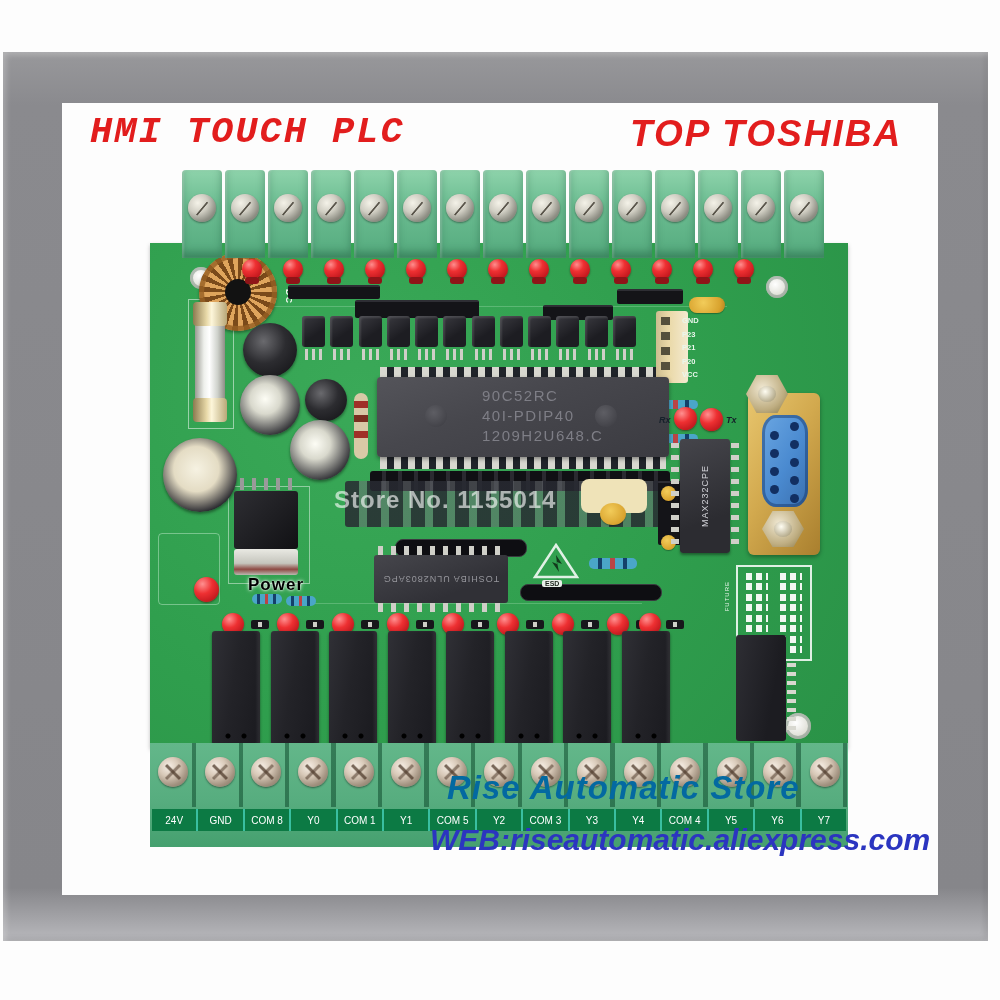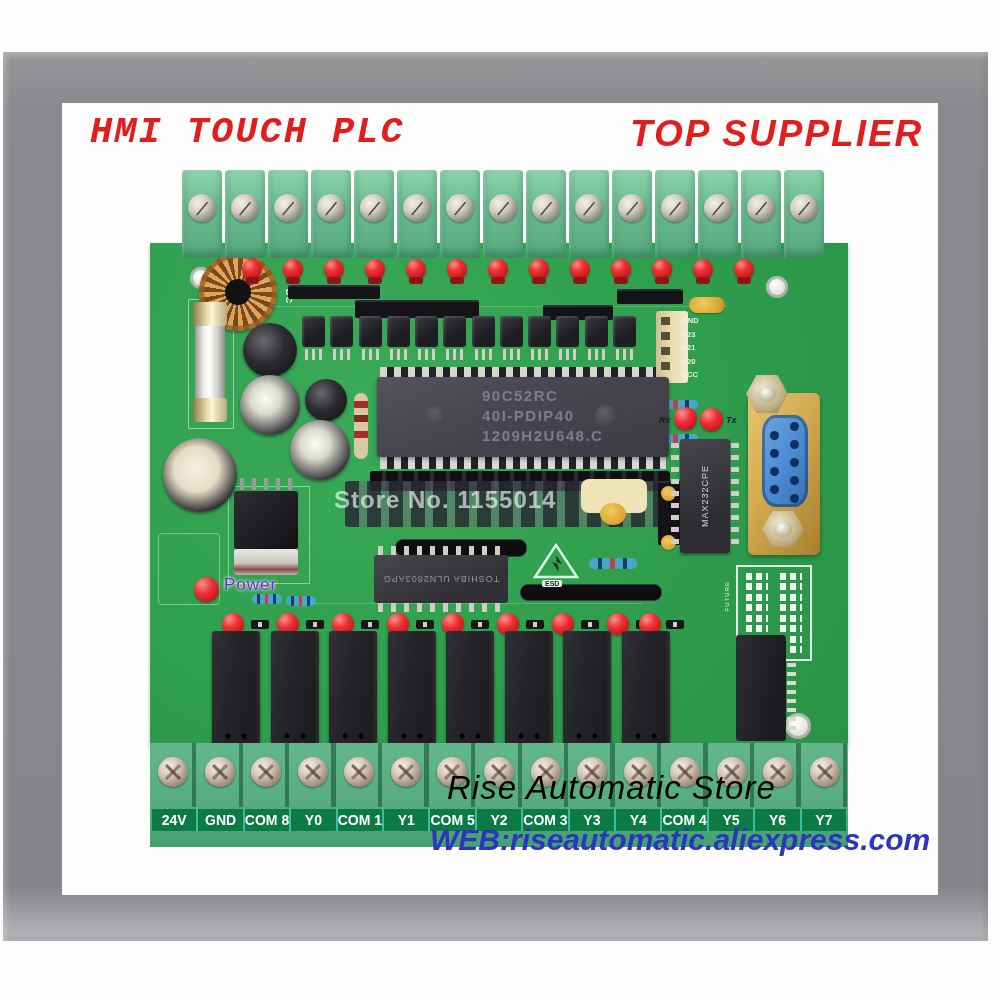--- a/index.html
+++ b/index.html
@@ -9,22 +9,22 @@
          background:linear-gradient(180deg,#98989b 0%,#8a8a8e 6%,#86868a 94%,#b9b9bd 100%);
          box-shadow:inset 2px 2px 6px rgba(255,255,255,.35), inset -2px -2px 6px rgba(0,0,0,.15);}
   .photo{position:absolute;left:59px;top:51px;width:876px;height:792px;background:#fdfdfd;overflow:hidden;}
 
   
   .title{position:absolute;font-weight:bold;font-style:italic;color:#e21d1d;font-size:37px;letter-spacing:2px;white-space:nowrap;}
   .title.left{left:28px;top:8px;font-family:Liberation Mono, monospace;}
   .title.right{left:568px;top:10px;}
   .watermark{position:absolute;left:272px;top:383px;width:390px;font-size:24px;font-weight:bold;
              color:rgba(255,255,255,.62);letter-spacing:1px;white-space:nowrap;z-index:9;}
-  .script-red{position:absolute;left:385px;top:666px;font-size:33px;font-weight:normal;font-style:italic;
-              color:#000000;white-space:nowrap;z-index:10;letter-spacing:1px;}
+  .script-red{position:absolute;left:385px;top:666px;font-size:33px;font-weight:bold;font-style:italic;
+              color:#0369a1;white-space:nowrap;z-index:10;letter-spacing:1px;}
   .web{position:absolute;left:368px;top:720px;font-size:30px;font-style:italic;font-weight:bold;
        color:#2b35c0;white-space:nowrap;z-index:10;}
 
   
   .pcb{position:absolute;left:88px;top:140px;width:698px;height:505px;z-index:1;
        background:radial-gradient(circle at 30% 30%, #3aa958 0%, #2f9e4d 55%, #2a9247 100%);
        box-shadow:0 2px 4px rgba(0,0,0,.25);}
   .trace{position:absolute;border-top:1px solid rgba(230,255,238,.22);z-index:2;}
   .obox{position:absolute;border:1px solid rgba(235,255,240,.38);border-radius:4px;z-index:2;}
 
@@ -47,21 +47,21 @@
   .bslots{position:absolute;left:0;top:0;width:100%;height:64px;
           background:repeating-linear-gradient(90deg,transparent 0 42px,rgba(15,75,45,.55) 42px 46.5px);}
   .bscrews{position:absolute;left:8px;top:14px;width:682px;height:34px;display:flex;justify-content:space-between;}
   .bscrew{width:30px;height:30px;border-radius:50%;
           background:radial-gradient(circle at 36% 32%, #f7efe6 0%, #d8c9b8 35%, #a1917f 68%, #7a6d5d 100%);
           box-shadow:0 1px 2px rgba(0,0,0,.45);position:relative;}
   .bscrew::after{content:"";position:absolute;inset:5px;border-radius:50%;
           background:linear-gradient(45deg,transparent 42%,rgba(80,60,45,.75) 47%,rgba(80,60,45,.75) 53%,transparent 58%),
                      linear-gradient(-45deg,transparent 42%,rgba(80,60,45,.55) 47%,rgba(80,60,45,.55) 53%,transparent 58%);}
   .blabels{position:absolute;left:2px;top:66px;width:694px;height:22px;display:flex;gap:2px;background:#39bfa0;}
-  .bcell{flex:1;background:#0c7a44;color:#fff;font-size:14px;font-weight:bold;display:flex;
+  .bcell{flex:1;background:#0c7a44;color:#fff;font-size:10px;font-weight:normal;display:flex;
          align-items:center;justify-content:center;white-space:nowrap;}
 
   
   .ledrow{position:absolute;left:180px;top:156px;width:512px;height:30px;display:flex;justify-content:space-between;z-index:4;}
   .led{width:20px;height:26px;position:relative;}
   .led::before{content:"";position:absolute;left:0;top:0;width:20px;height:20px;border-radius:50% 50% 46% 46%;
         background:radial-gradient(circle at 34% 28%, #ff8d8d 0%, #ee3032 35%, #c0161c 80%);
         box-shadow:0 1px 2px rgba(60,0,0,.5);}
   .led::after{content:"";position:absolute;left:3px;top:18px;width:14px;height:7px;border-radius:3px;background:#8f1418;}
   .sled{position:absolute;width:22px;height:22px;border-radius:50%;z-index:4;
@@ -111,21 +111,21 @@
   .opto::after{content:"";position:absolute;left:3px;top:33px;width:17px;height:11px;
         background:repeating-linear-gradient(90deg,#cfcfc8 0 3px,transparent 3px 7px);}
 
   .socket{position:absolute;background:#141418;border-top:2px solid #2e2e34;border-radius:2px;z-index:3;}
 
   
   .cpupins{position:absolute;z-index:3;background:repeating-linear-gradient(90deg,#d8d8d0 0 7px,#20242a 7px 14px);}
   .cpu{position:absolute;left:315px;top:274px;width:292px;height:80px;border-radius:4px;z-index:4;
        background:linear-gradient(160deg,#54545a 0%,#47474d 40%,#3b3b41 100%);box-shadow:0 2px 4px rgba(0,0,0,.4);}
   .cpu .dimple{position:absolute;width:22px;height:22px;border-radius:50%;background:radial-gradient(circle at 40% 35%,#5e5e64,#3a3a40);}
-  .cputext{position:absolute;left:105px;top:9px;width:180px;color:#7e7e86;font-size:15px;font-weight:bold;
+  .cputext{position:absolute;left:105px;top:9px;width:180px;color:#7e7e86;font-size:15px;font-weight:normal;
            letter-spacing:1.5px;line-height:20px;white-space:nowrap;}
   .cpusock{position:absolute;left:308px;top:368px;width:300px;height:20px;border-radius:3px;z-index:3;
            background:repeating-linear-gradient(90deg,#101014 0 12px,#2a2a30 12px 16px);}
 
   
   .dipband{position:absolute;left:283px;top:378px;width:356px;height:46px;border-radius:3px;z-index:3;
            background:repeating-linear-gradient(90deg,rgba(40,42,50,.85) 0 14px,rgba(105,110,115,.55) 14px 22px);}
   .slot{position:absolute;background:#0e0e12;border:1px solid #3a3a3f;border-radius:8px;z-index:3;}
 
   
@@ -210,32 +210,32 @@
   .vrelay::after{content:"";position:absolute;right:-10px;top:28px;width:9px;height:72px;
          background:repeating-linear-gradient(180deg,#d8d8d0 0 4px,transparent 4px 9px);}
 
   
   .hole{position:absolute;border-radius:50%;z-index:3;
         background:radial-gradient(circle at 42% 38%,#ffffff,#e2e2da 55%,#b9b9af 100%);
         box-shadow:inset 0 0 0 3px rgba(120,140,125,.5);}
 
   .vtext{position:absolute;writing-mode:vertical-rl;font-size:9px;font-weight:bold;color:#eef6ee;z-index:3;letter-spacing:1px;}
   .ptext{position:absolute;z-index:4;}
-  .powertext{font-size:17px;font-weight:normal;color:#6d28d9;text-shadow:0 0 2px #fff,0 0 4px #fff;letter-spacing:1px;}
+  .powertext{font-size:17px;font-weight:bold;color:#000000;text-shadow:0 0 2px #fff,0 0 4px #fff;letter-spacing:1px;margin-left:24px;}
   .m2text{font-family:"DejaVu Serif",serif;font-style:italic;font-size:21px;font-weight:bold;color:#10140f;}
 </style>
 </head>
 <body>
 
 <div class="stage">
   <div class="frame">
     <div class="photo">
 
       <div class="title left">HMI TOUCH PLC</div>
-      <div class="title right">TOP SUPPLIER</div>
+      <div class="title right">TOP TOSHIBA</div>
 
       <div class="pcb"></div>
       <div class="trace" style="left:195px;top:203px;width:470px;"></div>
       <div class="trace" style="left:250px;top:500px;width:330px;"></div>
       <div class="obox" style="left:96px;top:430px;width:60px;height:70px;"></div>
 
       <div class="hole" style="left:128px;top:164px;width:22px;height:22px;"></div>
       <div class="hole" style="left:704px;top:173px;width:22px;height:22px;"></div>
       <div class="hole" style="left:723px;top:610px;width:26px;height:26px;"></div>
 

